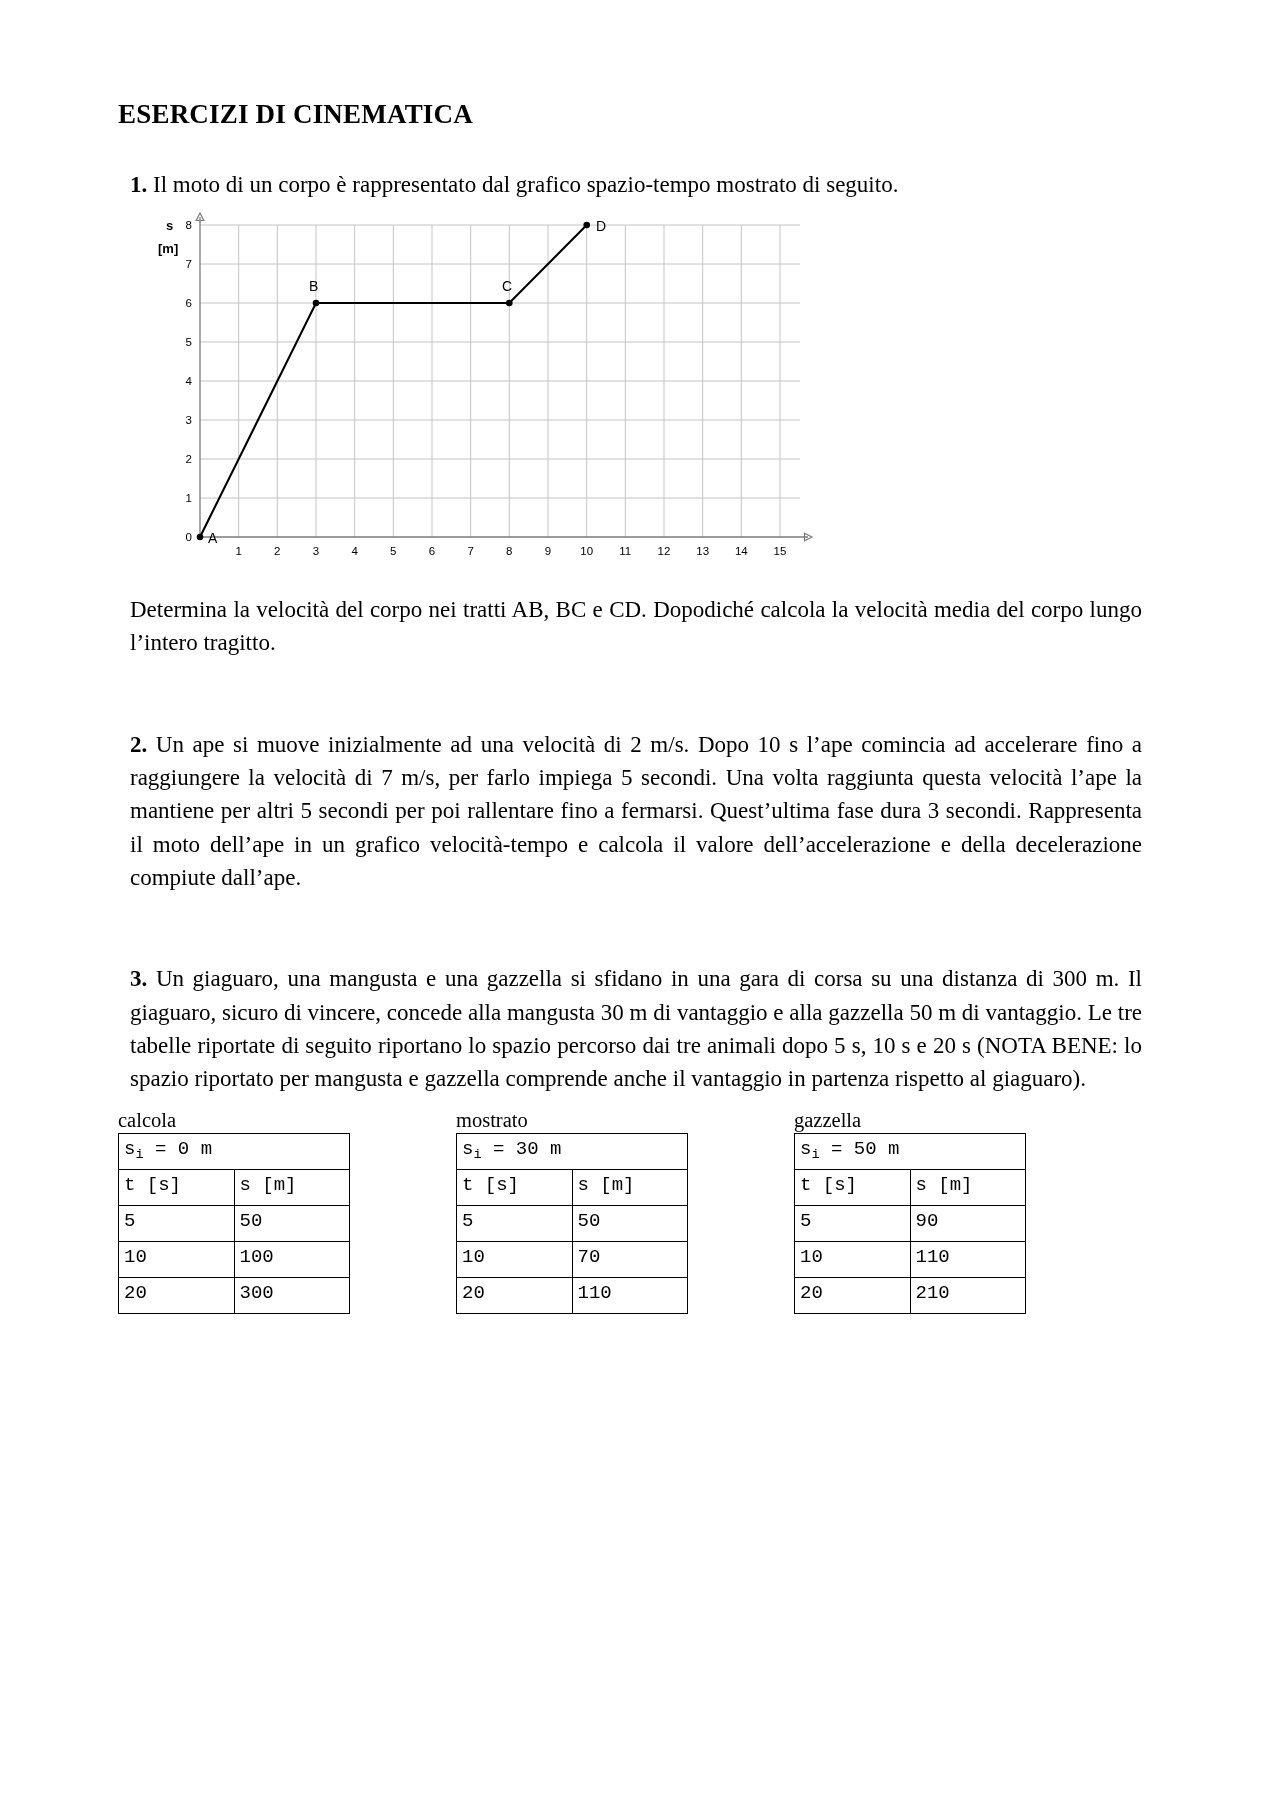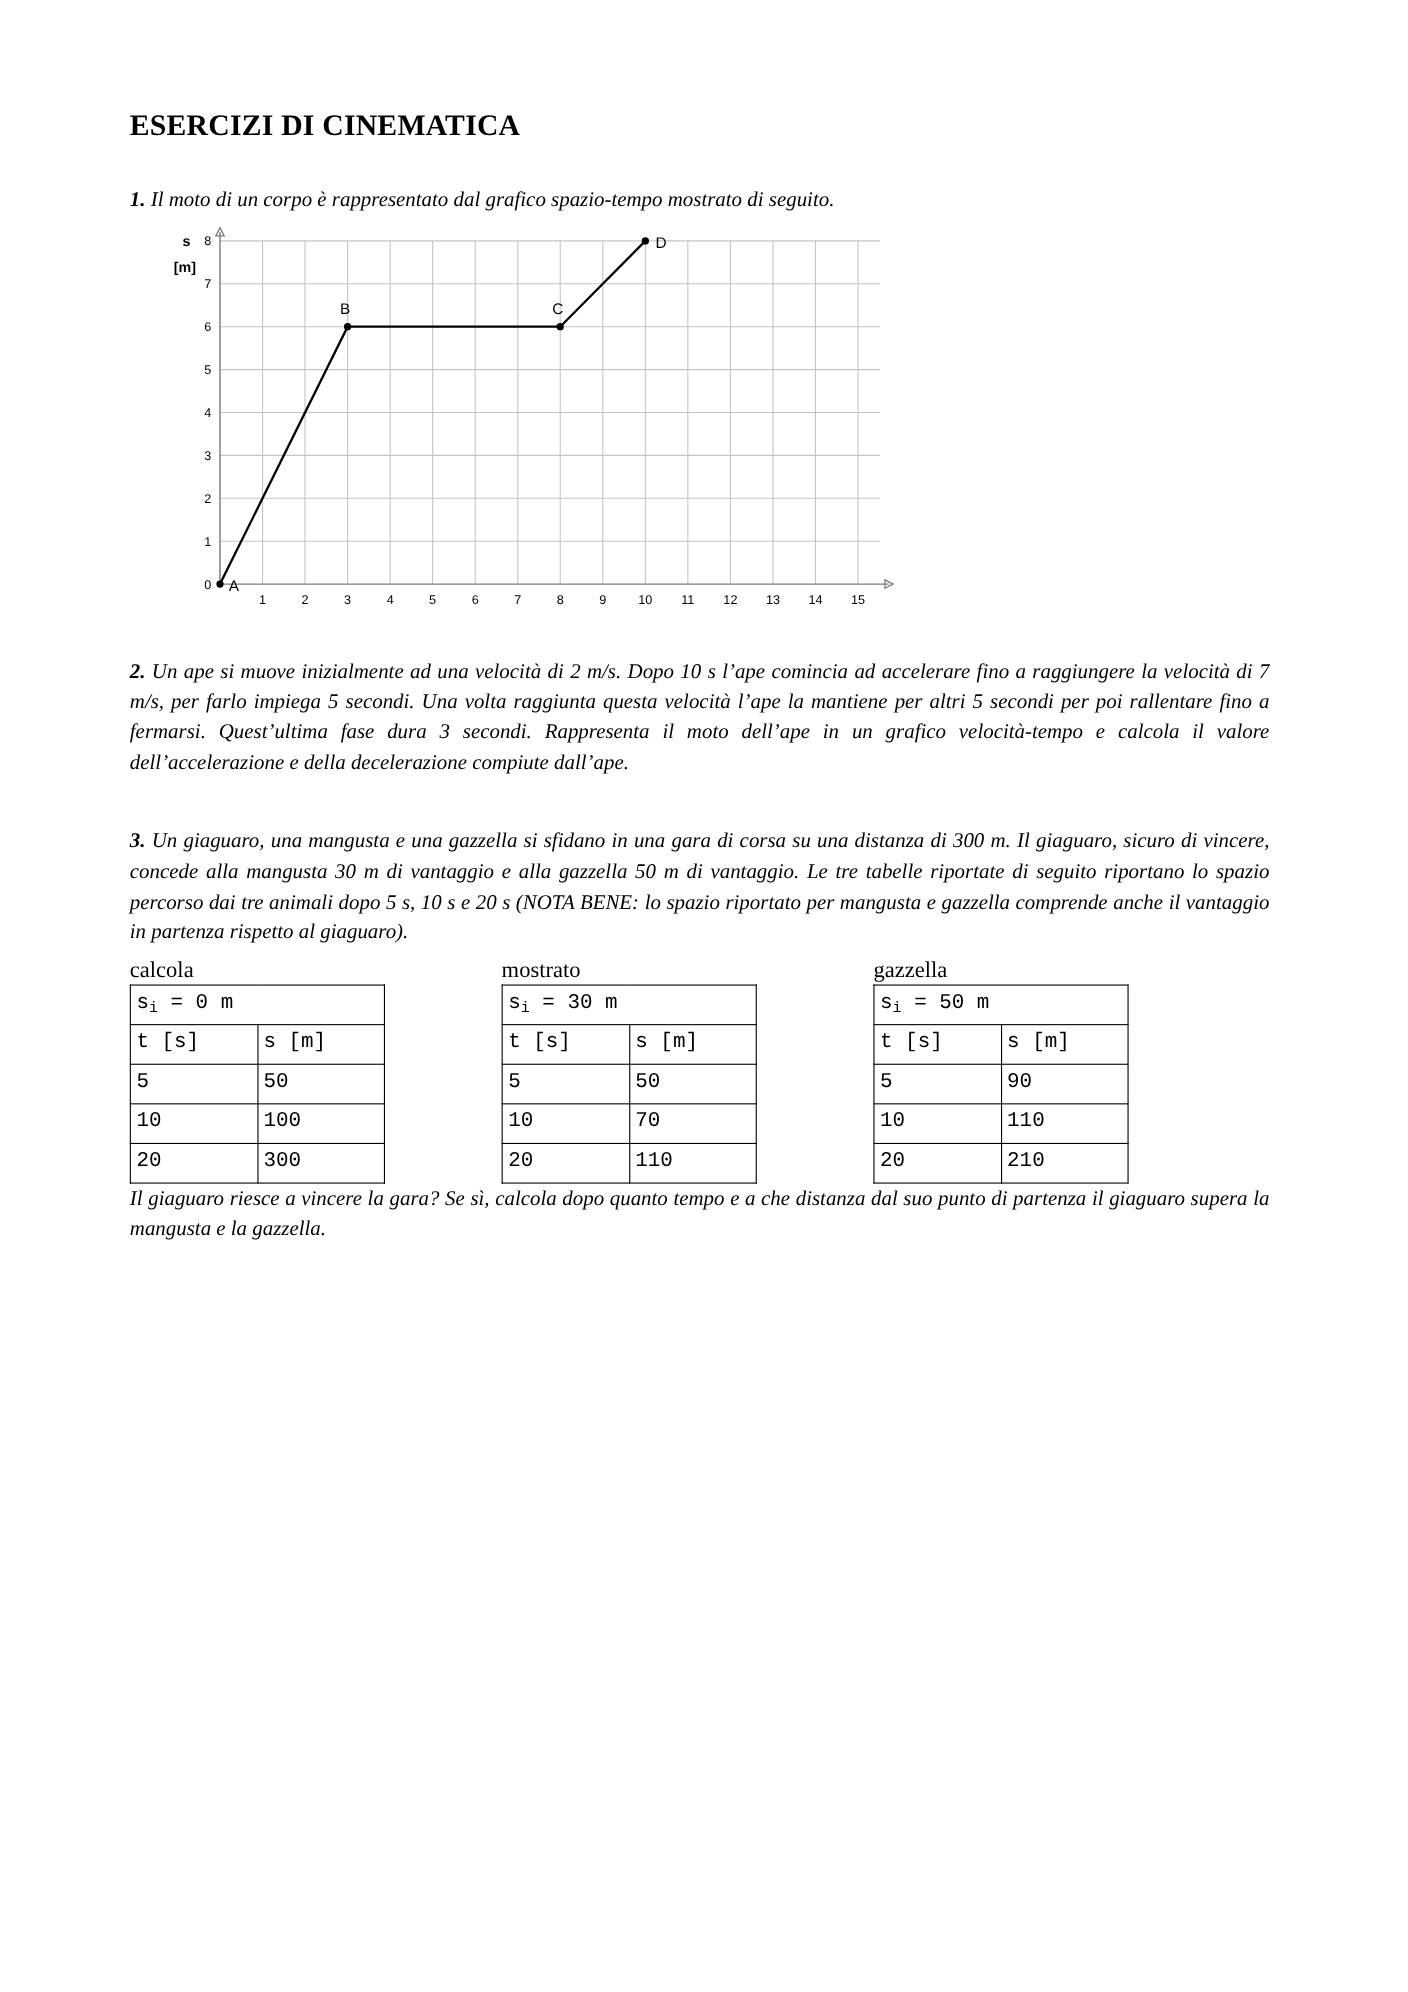--- a/index.html
+++ b/index.html
@@ -25,26 +25,25 @@
     padding: 100px 118px 4px 118px;
   }
   .doc-title {
     font-size: 27px;
     font-weight: bold;
     letter-spacing: 0.2px;
     margin: 0 0 38px 0;
     line-height: 1.1;
   }
   .para {
-    font-size: 19px;
+    font-size: 23px;
     line-height: 1.45;
     text-align: justify;
-    margin: 0;
+    margin: 12px;
     hyphens: none;
-    font-style: italic;
   }
   .para .num {
     font-weight: bold;
   }
   .q1-line {
     margin-bottom: 4px;
   }
   .spacer-lg { height: 44px; }
 
   
@@ -202,20 +201,21 @@
 
       <g font-family="Liberation Sans, DejaVu Sans, sans-serif" font-size="14" fill="#000000">
         <text x="68" y="336">A</text>
         <text x="169" y="84">B</text>
         <text x="362" y="84">C</text>
         <text x="456" y="24">D</text>
       </g>
     </svg>
   </div>
 
+  <p class="para" style="margin-top:34px;">Determina la velocità del corpo nei tratti AB, BC e CD. Dopodiché calcola la velocità media del corpo lungo l’intero tragitto.</p>
 
   <div class="spacer-lg"></div>
 
   <p class="para">
     <span class="num">2.</span>
     <span>Un ape si muove inizialmente ad una velocità di 2 m/s. Dopo 10 s l’ape comincia ad accelerare fino a raggiungere la velocità di 7 m/s, per farlo impiega 5 secondi. Una volta raggiunta questa velocità l’ape la mantiene per altri 5 secondi per poi rallentare fino a fermarsi. Quest’ultima fase dura 3 secondi. Rappresenta il moto dell’ape in un grafico velocità-tempo e calcola il valore dell’accelerazione e della decelerazione compiute dall’ape.</span>
   </p>
 
   <div class="spacer-lg"></div>
 
@@ -302,15 +302,14 @@
           <tr>
             <td>20</td>
             <td>210</td>
           </tr>
         </tbody>
       </table>
     </div>
 
   </div>
 
-  <p class="para tail-para2">Il giaguaro riesce a vincere la gara? Se sì, calcola dopo quanto tempo e a che distanza dal suo punto di partenza il giaguaro supera la mangusta e la gazzella.</p>
 
 </div>
 
 </body></html>

